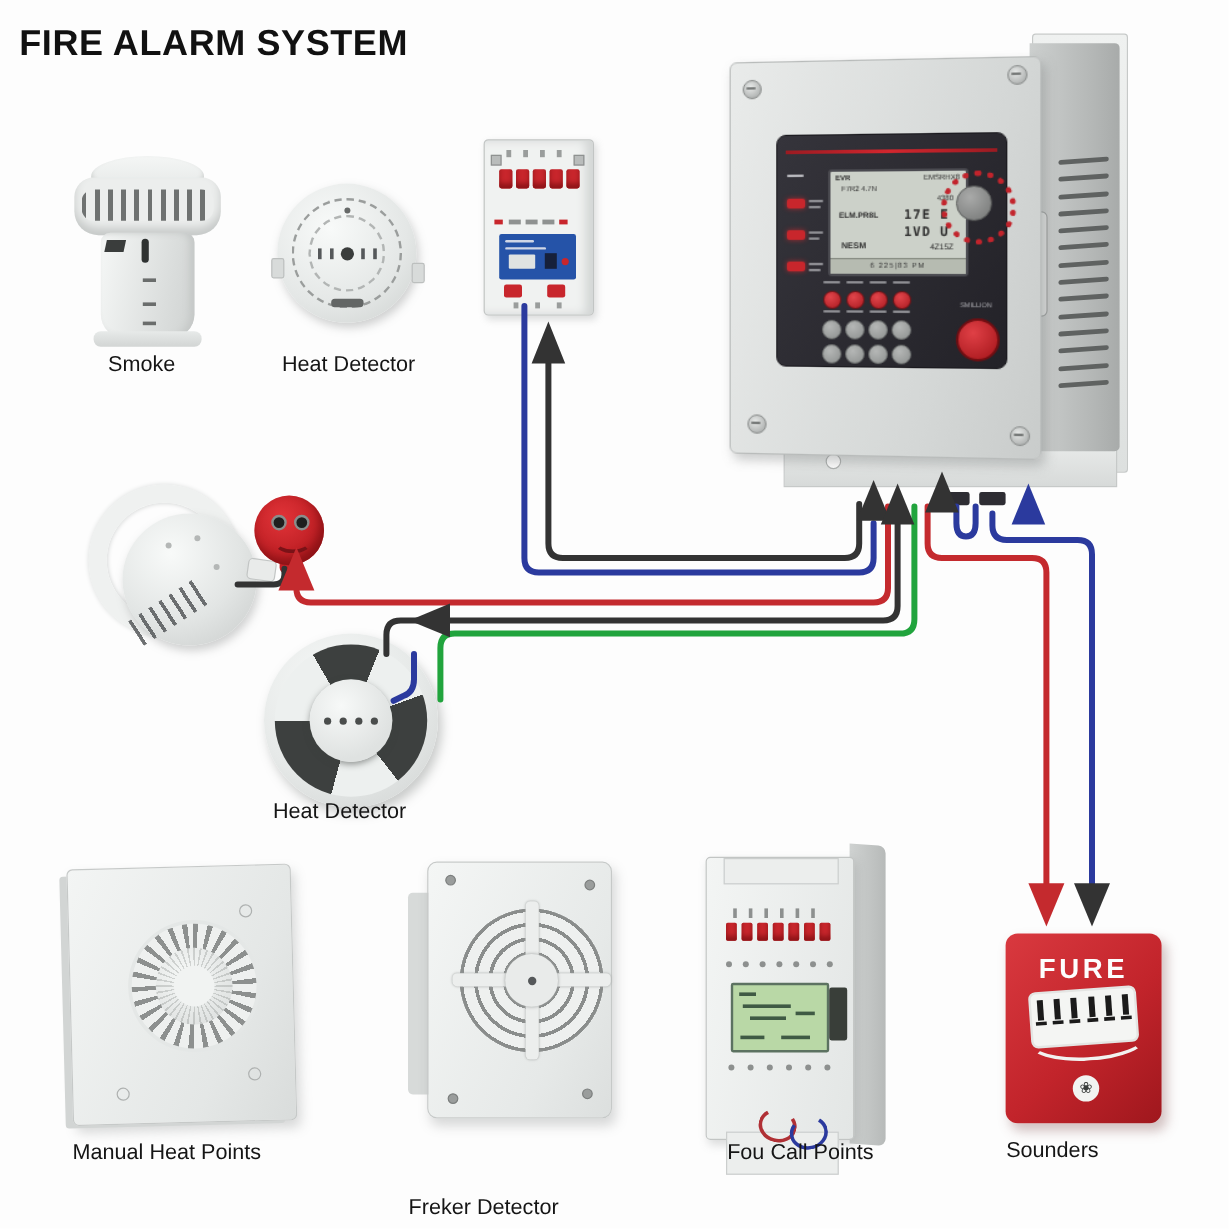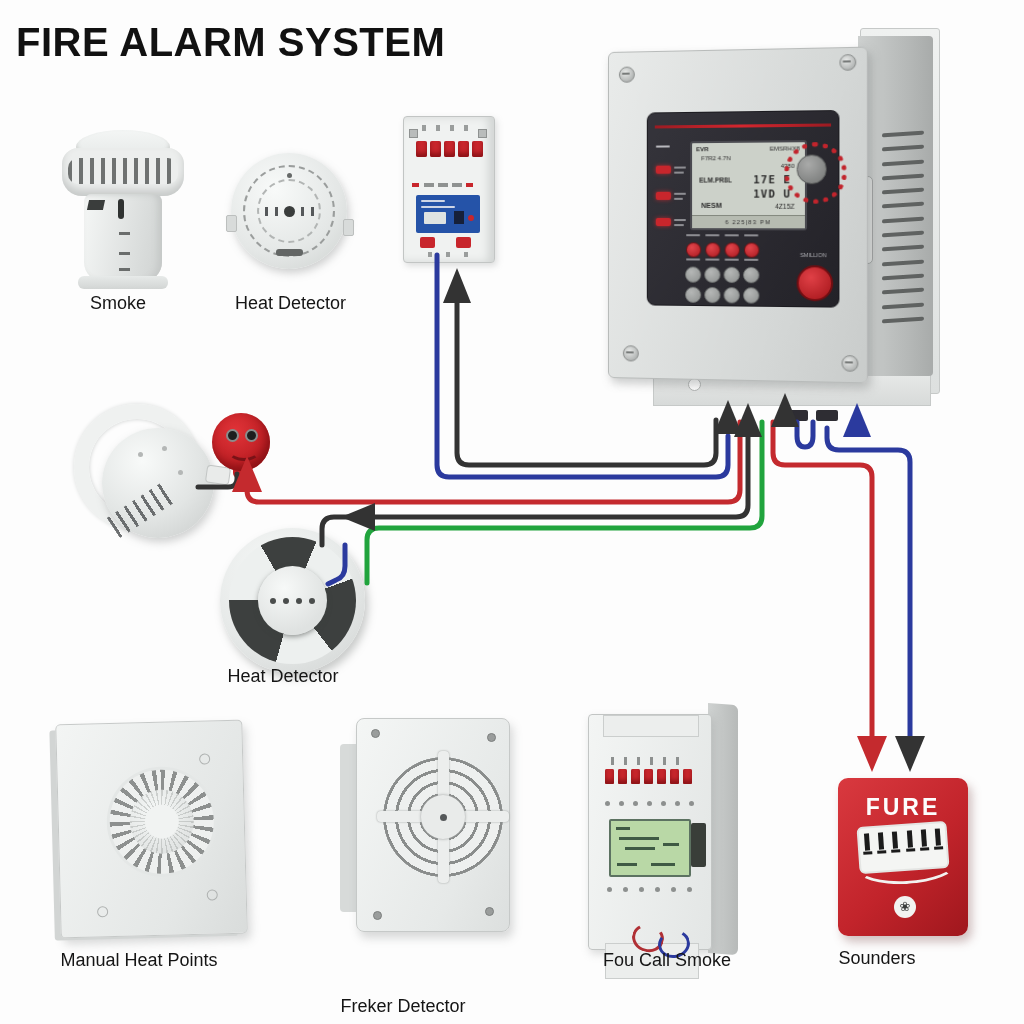--- a/index.html
+++ b/index.html
@@ -1,20 +1,20 @@
 <!DOCTYPE html>
 <html><head>
 <meta charset="utf-8">
 <style>
   html,body{margin:0;padding:0;background:#ffffff;}
   #canvas{position:relative;width:1024px;height:1024px;background:#fdfdfd;overflow:hidden;
           font-family:"Liberation Sans",sans-serif;}
   .abs{position:absolute;}
   
-  #title{left:16px;top:20px;font-size:40px;font-weight:800;color:#111;letter-spacing:.5px;text-align:center;}
+  #title{left:16px;top:20px;font-size:30px;font-weight:800;color:#111;letter-spacing:.5px;text-align:center;}
   .dev-label{font-size:18px;color:#151515;text-align:center;}
   
   .smk-domecap{left:76px;top:130px;width:94px;height:34px;border-radius:50%;
     background:linear-gradient(#f4f6f5,#e3e6e5);box-shadow:inset 0 -3px 4px #c9ccca;}
   .smk-cap{left:62px;top:148px;width:122px;height:48px;border-radius:16px 16px 20px 20px;
     background:#eceeed;box-shadow:inset 0 -6px 8px #c6c9c8;}
   .smk-band{left:68px;top:158px;width:110px;height:26px;border-radius:10px;
     background:repeating-linear-gradient(90deg,#6f7271 0 4px,#eceeed 4px 11px);}
   .smk-body{left:84px;top:194px;width:78px;height:88px;border-radius:8px 8px 20px 20px;
     background:linear-gradient(100deg,#f5f7f6,#dadddc 70%,#cfd2d1);box-shadow:inset -4px 0 6px #c5c8c7;}
@@ -409,21 +409,21 @@
       <div class="abs fou-dot" style="left:34px;top:172px;"></div>
       <div class="abs fou-dot" style="left:50px;top:172px;"></div>
       <div class="abs fou-dot" style="left:66px;top:172px;"></div>
       <div class="abs fou-dot" style="left:82px;top:172px;"></div>
       <div class="abs fou-dot" style="left:98px;top:172px;"></div>
       <div class="abs fou-botflange"></div>
     </div>
     <div class="abs fou-wire" style="left:44px;top:224px;transform:rotate(15deg);"></div>
     <div class="abs fou-wire blue" style="left:70px;top:230px;transform:rotate(-12deg);"></div>
   </div>
-  <div class="abs dev-label" style="left:562px;top:950px;width:210px;">Fou Call Smoke</div>
+  <div class="abs dev-label" style="left:562px;top:950px;width:210px;">Fou Call Points</div>
 
   <div class="abs snd">
     <div class="abs snd-text">FURE</div>
     <div class="abs snd-strip">
       <div class="snd-tooth"></div>
         <div class="snd-tooth"></div>
         <div class="snd-tooth"></div>
       <div class="snd-tooth"></div>
         <div class="snd-tooth"></div>
         <div class="snd-tooth"></div>

